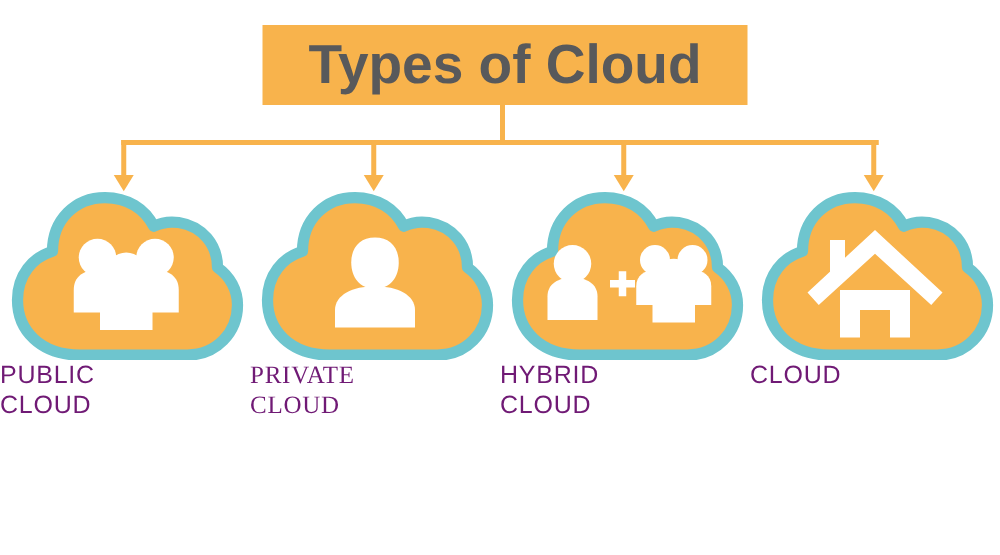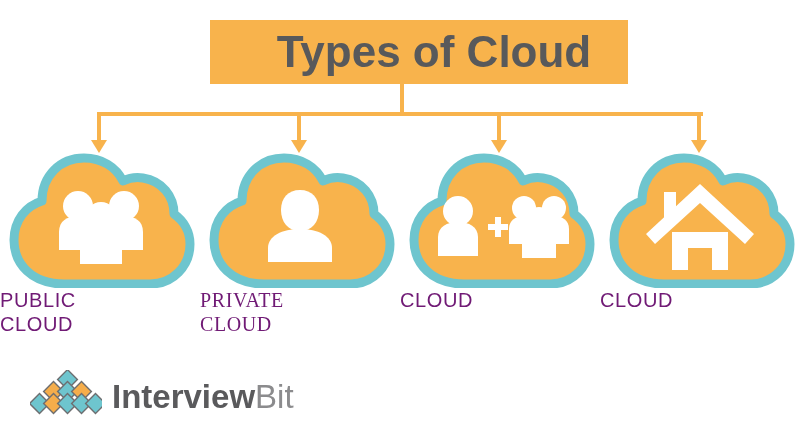--- a/index.html
+++ b/index.html
@@ -24,21 +24,20 @@
   .title-box {
     position: absolute;
     left: 210px;
     top: 20px;
     width: 388px;
     height: 64px;
     background: #f8b34c;
     display: flex;
     align-items: center;
     justify-content: center;
-    padding-left: 30px;
   }
   .title-text {
     font-size: 44px;
     font-weight: bold;
     color: #58595b;
     letter-spacing: 0px;
     line-height: 1;
     white-space: nowrap;
   }
 
@@ -224,41 +223,21 @@
 
   <div class="label l0">
     <span class="ln">PUBLIC</span>
     <span class="ln">CLOUD</span>
   </div>
   <div class="label l1">
     <span class="ln">PRIVATE</span>
     <span class="ln">CLOUD</span>
   </div>
   <div class="label l2">
+    <span class="ln">HYBRID</span>
     <span class="ln">CLOUD</span>
   </div>
   <div class="label l3">
     <span class="ln">CLOUD</span>
   </div>
 
-  <div class="logo">
-    <svg class="logo-mark" width="72" height="50" viewBox="0 0 72 50">
-      <g stroke="#6d6e70" stroke-width="1.4">
-
-        <rect x="30.5" y="2.5" width="14" height="14" transform="rotate(45 37.5 9.5)" fill="#6ec5ce"></rect>
-
-        <rect x="16.5" y="14.5" width="14" height="14" transform="rotate(45 23.5 21.5)" fill="#f5ad4b"></rect>
-        <rect x="30.5" y="14.5" width="14" height="14" transform="rotate(45 37.5 21.5)" fill="#6ec5ce"></rect>
-        <rect x="44.5" y="14.5" width="14" height="14" transform="rotate(45 51.5 21.5)" fill="#f5ad4b"></rect>
-
-        <rect x="2.5" y="26.5" width="14" height="14" transform="rotate(45 9.5 33.5)" fill="#6ec5ce"></rect>
-        <rect x="16.5" y="26.5" width="14" height="14" transform="rotate(45 23.5 33.5)" fill="#f5ad4b"></rect>
-        <rect x="30.5" y="26.5" width="14" height="14" transform="rotate(45 37.5 33.5)" fill="#6ec5ce"></rect>
-        <rect x="44.5" y="26.5" width="14" height="14" transform="rotate(45 51.5 33.5)" fill="#6ec5ce"></rect>
-        <rect x="58.5" y="26.5" width="14" height="14" transform="rotate(45 65.5 33.5)" fill="#6ec5ce"></rect>
-      </g>
-    </svg>
-    <div class="logo-word">
-      <span class="bold">Interview</span><span class="light">Bit</span>
-    </div>
-  </div>
 
 </div>
 
 </body></html>

